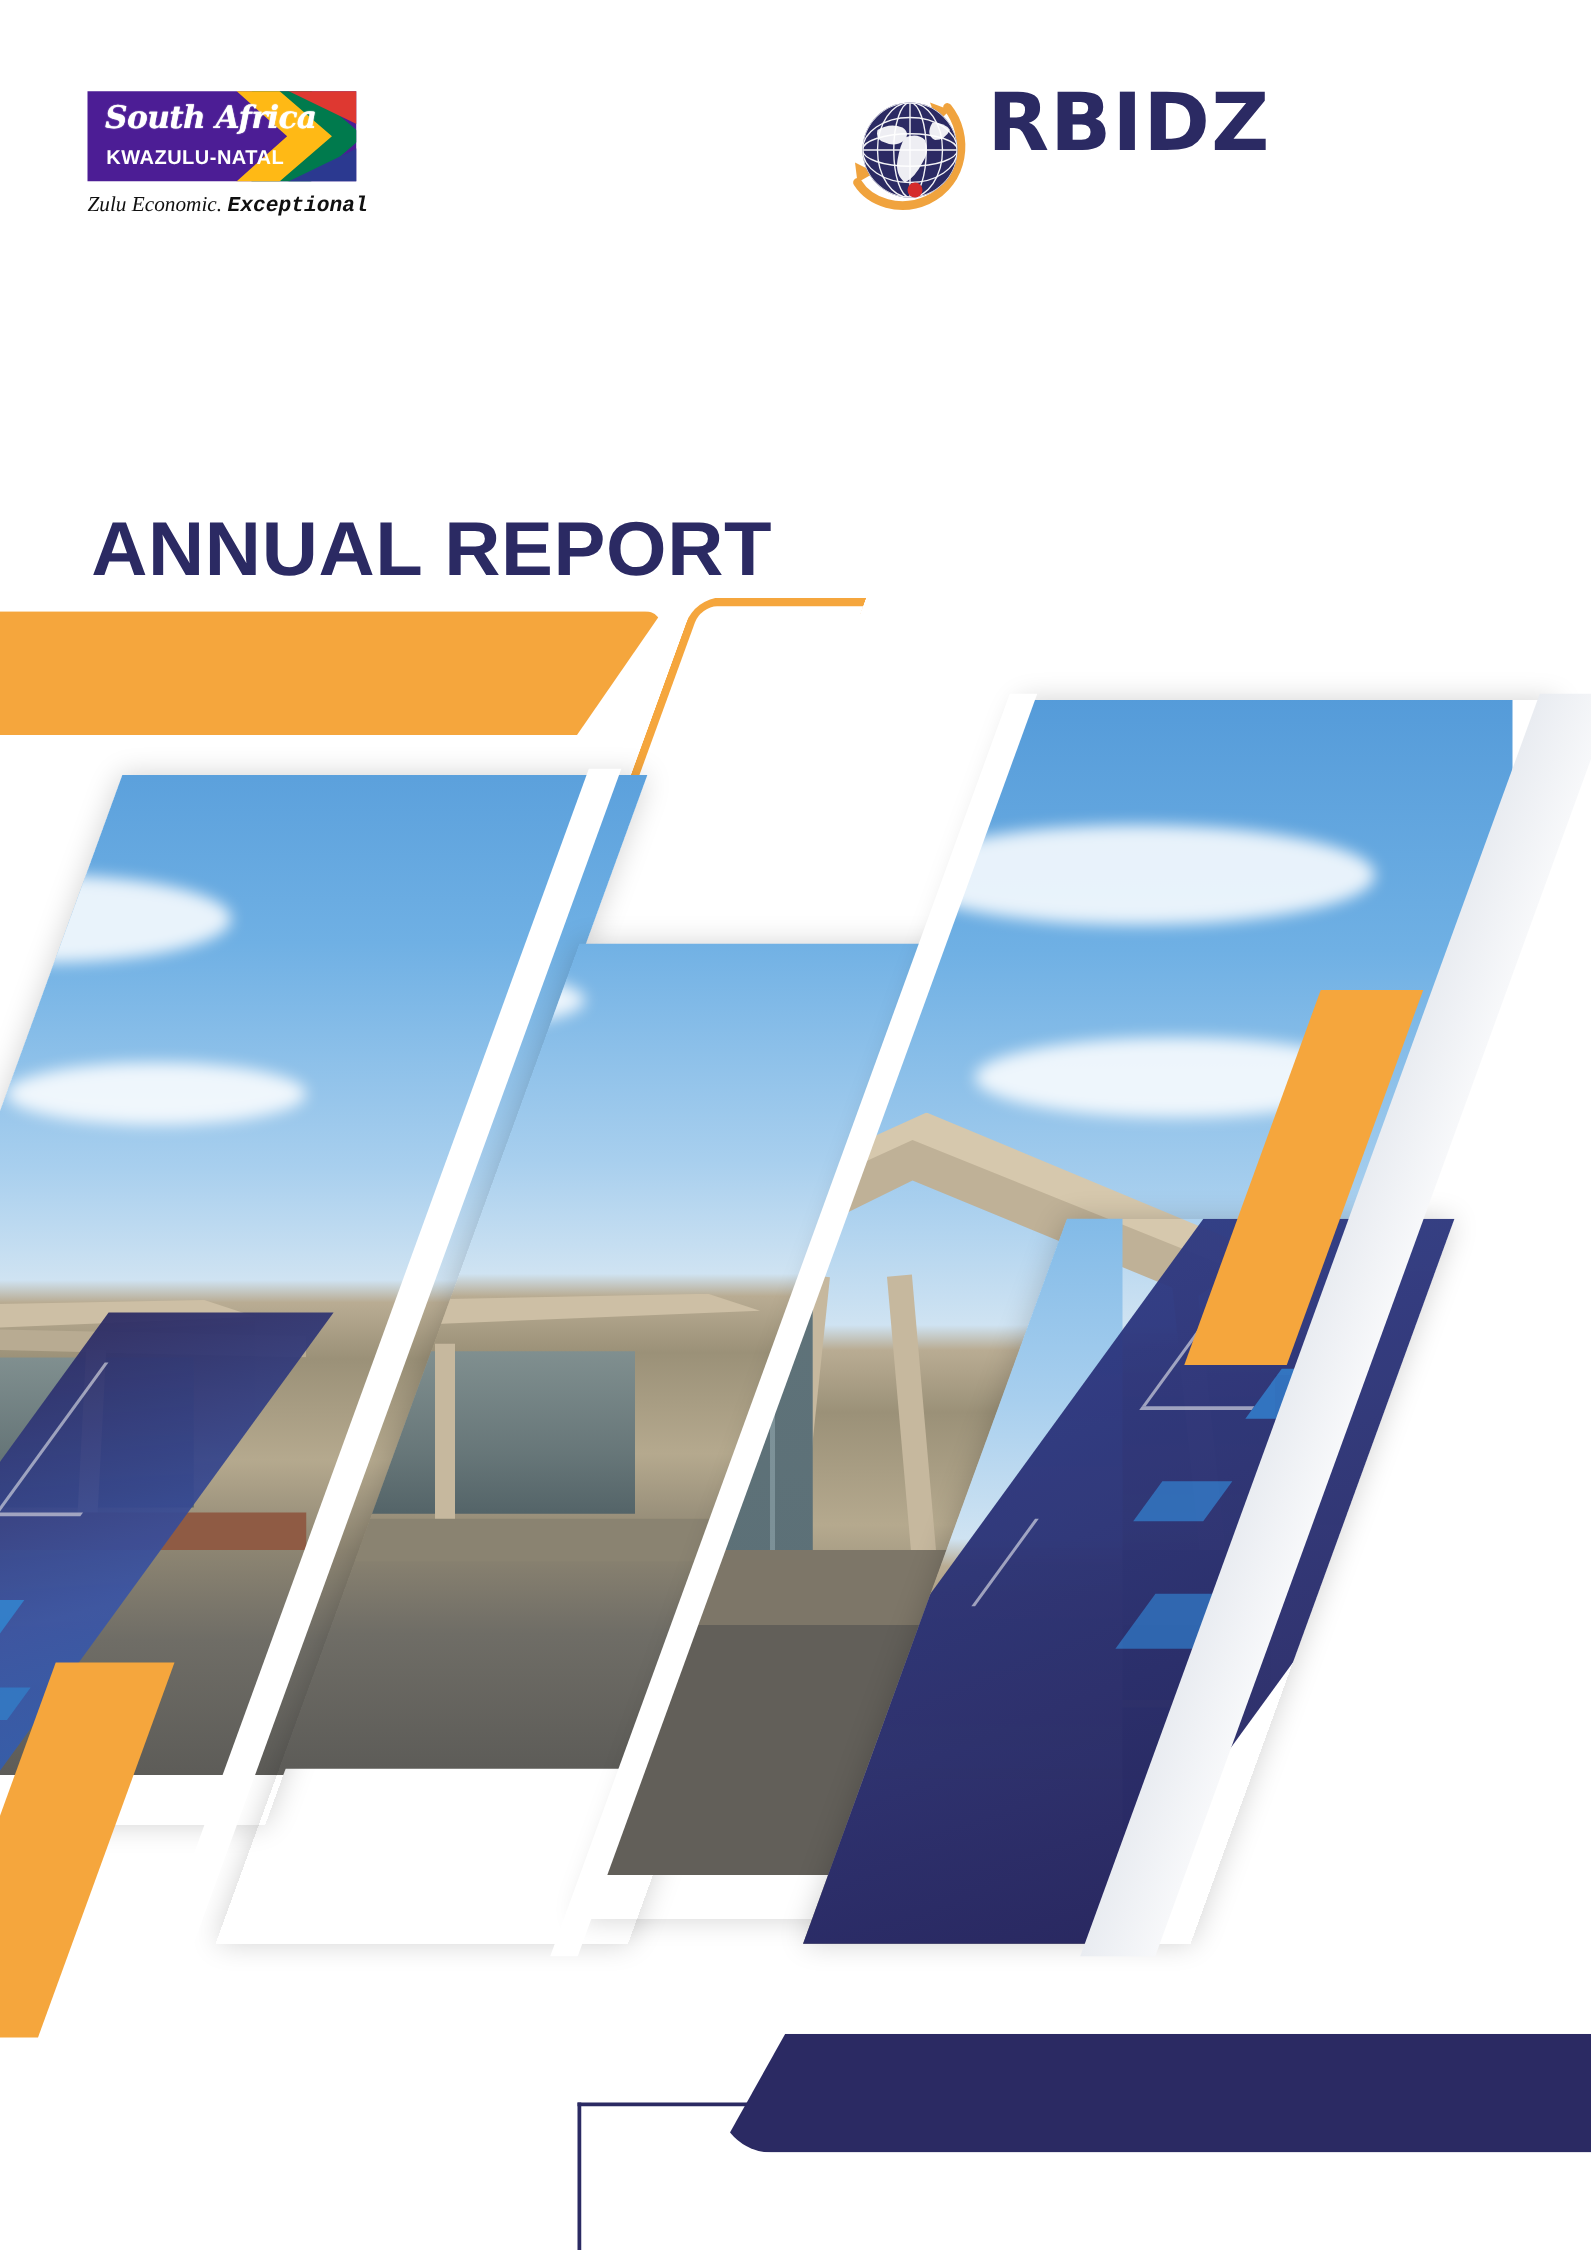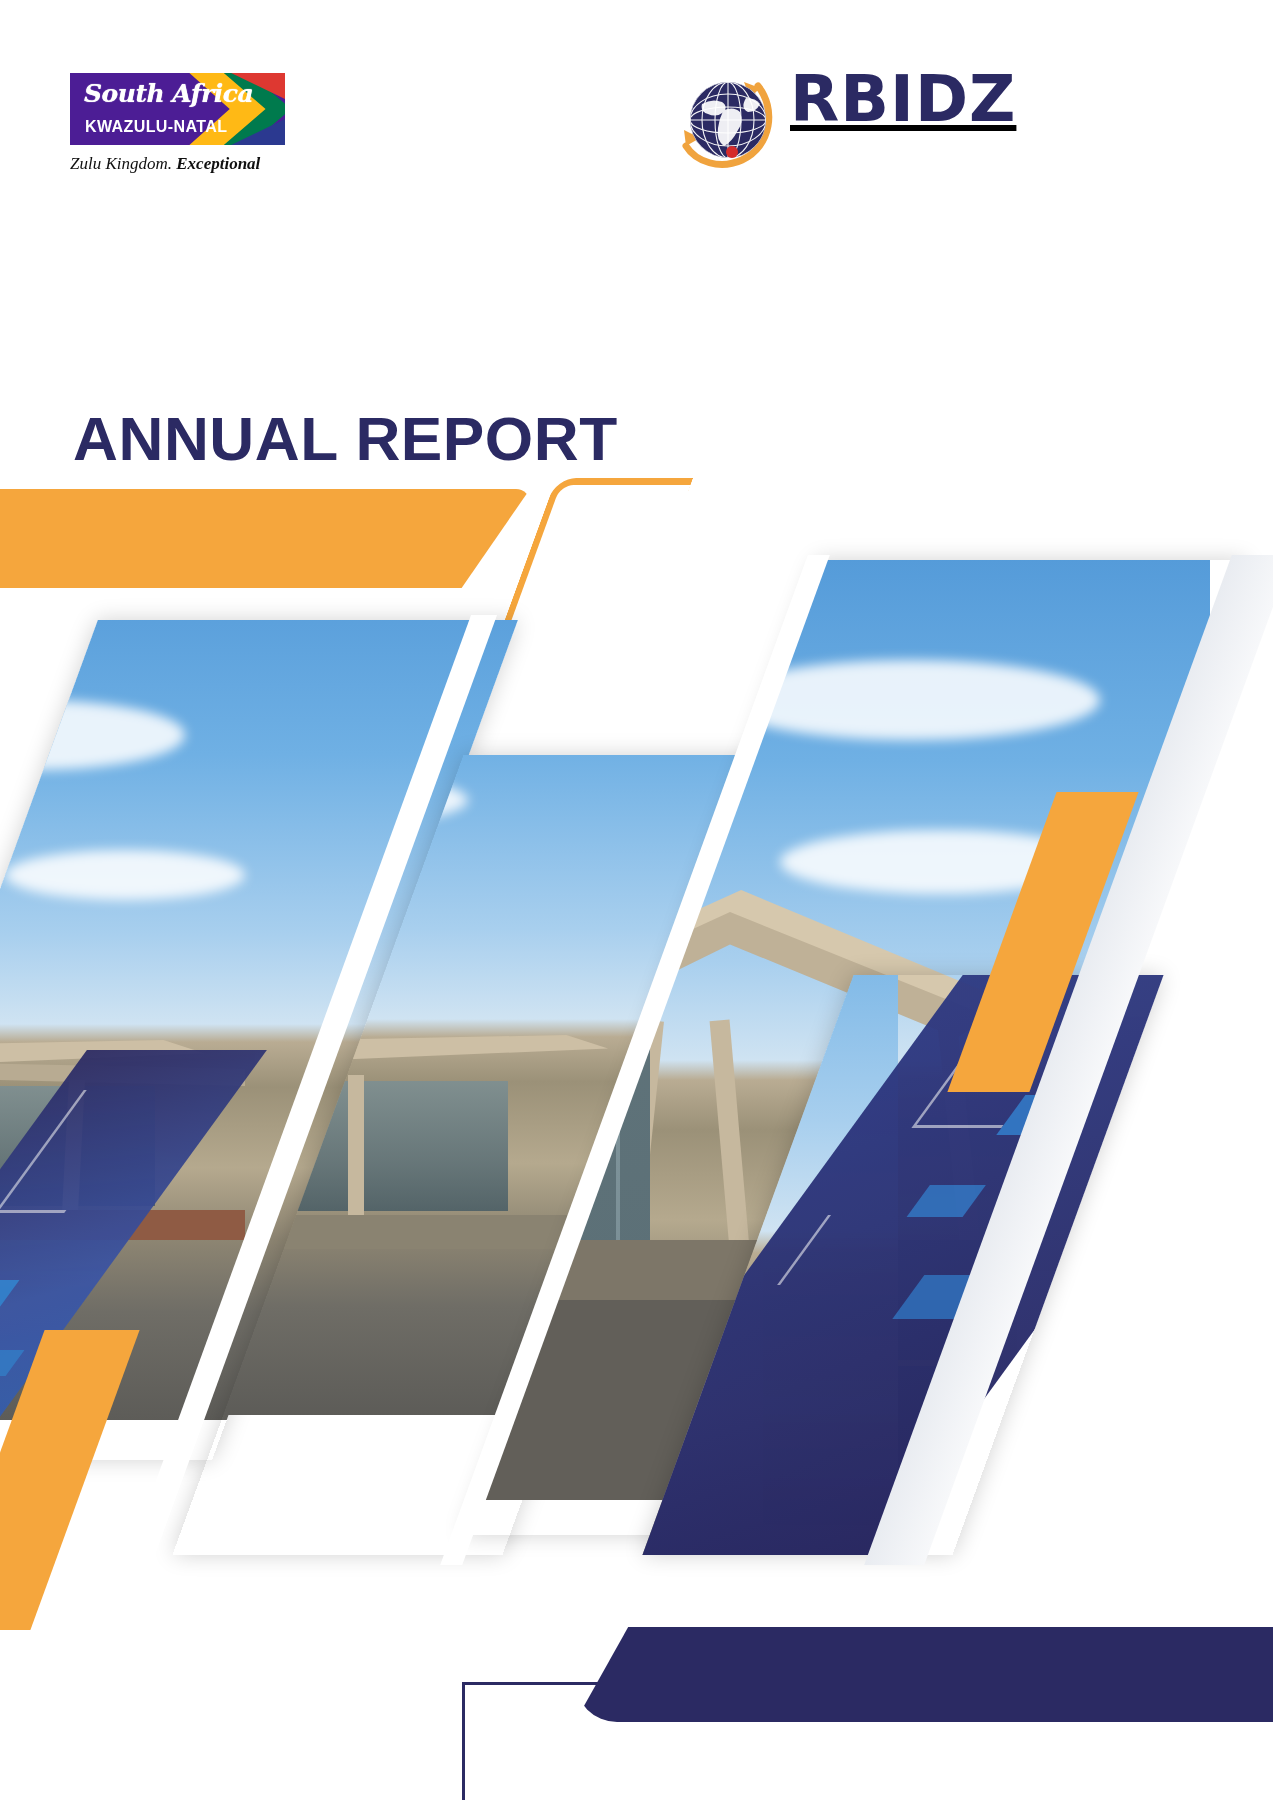--- a/index.html
+++ b/index.html
@@ -39,25 +39,25 @@
     text-shadow:0 0 1px #fff;
   }
   .sa-sub{
     position:absolute;left:15px;bottom:9px;color:#fff;
     font-weight:bold;font-size:16px;letter-spacing:.4px;
   }
   .sa-tag{
     margin-top:9px;font-size:17px;color:#101010;font-style:italic;
     font-family:"Liberation Serif", serif;letter-spacing:0px;white-space:nowrap;
   }
-  .sa-tag b{font-family:Liberation Serif, serif;font-style:italic;font-weight:bold;}
+  .sa-tag b{font-family:Liberation Mono, monospace;font-style:italic;font-weight:bold;}
 
   .rbidz-logo{position:absolute;left:672px;top:58px;width:380px;height:120px;}
   .rbidz-globe{position:absolute;left:0;top:6px;width:112px;height:112px;}
-  .rbidz-text{position:absolute;left:118px;top:10px;text-decoration:underline;}
+  .rbidz-text{position:absolute;left:118px;top:10px;}
   .rbidz-word{
     color:#2b2a63;font-weight:bold;font-size:64px;letter-spacing:1px;
     line-height:62px;font-family:"DejaVu Sans", sans-serif;
   }
   .rbidz-sez{
     color:#f0a33e;font-weight:bold;font-size:24.5px;letter-spacing:.1px;
     margin-top:4px;font-family:"DejaVu Sans", sans-serif;
   }
 
   
@@ -184,21 +184,21 @@
   <div class="sa-logo">
     <div class="sa-flagbox">
       <div class="green-chev"></div>
       <div class="gold-chev"></div>
       <div class="red-tri"></div>
       <div class="blue-tri"></div>
       <div class="sa-name">South Africa</div>
       <div class="sa-sub">KWAZULU-NATAL</div>
     </div>
     <div class="sa-tag">
-      <span>Zulu Kingdom.</span>
+      <span>Zulu Economic.</span>
       <b>Exceptional</b>
     </div>
   </div>
 
   <div class="rbidz-logo">
     <svg class="rbidz-globe" viewBox="0 0 112 112">
       <defs>
         <clipPath id="gclip">
             <circle cx="56" cy="56" r="38"></circle>
           </clipPath>

